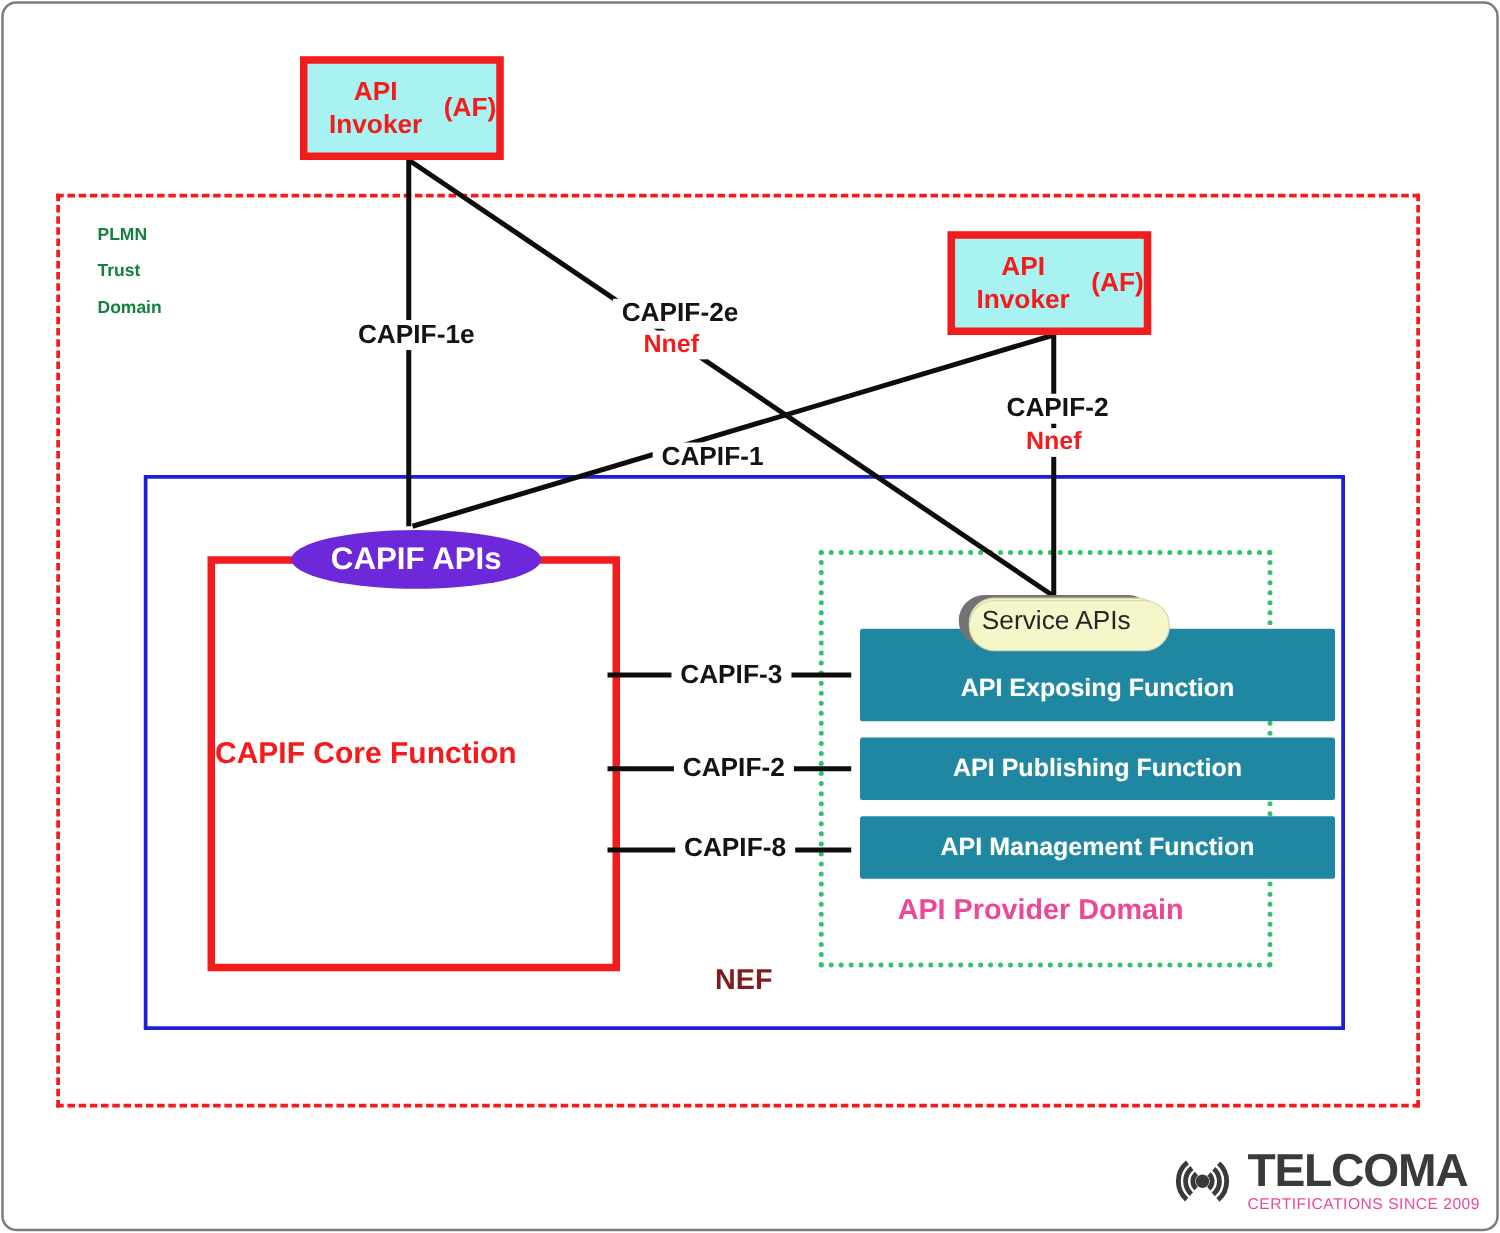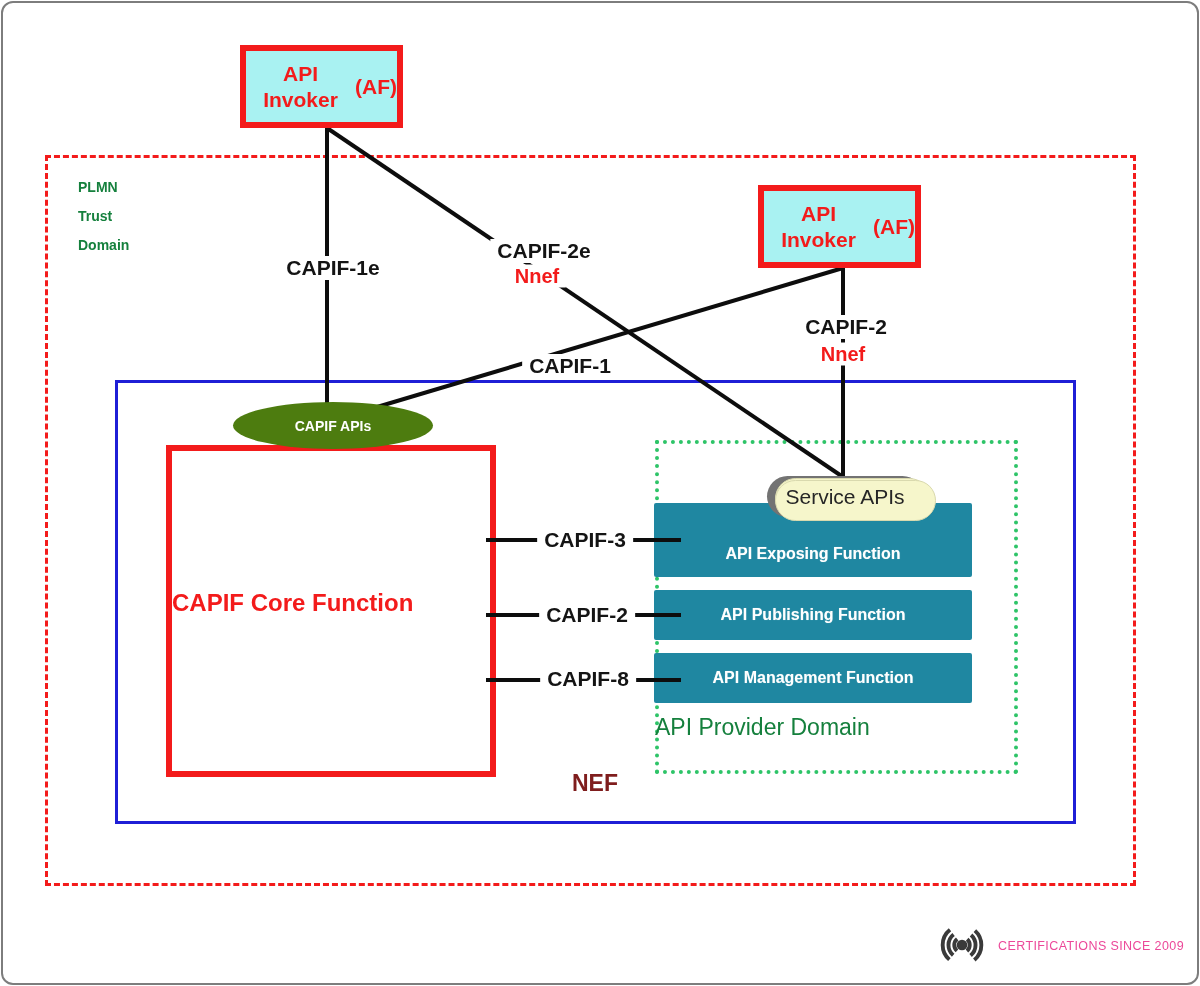--- a/index.html
+++ b/index.html
@@ -29,46 +29,46 @@
     position:absolute; left:166px; top:445px; width:318px; height:320px;
     border:6px solid #f31b1b; background:#fff; z-index:1;
   }
   .core-label { position:absolute; left:0; right:0; top:138px; text-align:left;
     color:#f31b1b; font-size:24px; font-weight:600; }
   .provider-box {
     position:absolute; left:655px; top:440px; width:355px; height:326px;
     border:4px dotted #2ec468; z-index:1;
   }
   .provider-domain-label { position:absolute; left:655px; top:714px; width:355px;
-    color:#15803d; font-size:23px; font-weight:400; z-index:3; }
+    text-align:center; color:#ec4899; font-size:23px; font-weight:700; z-index:3; }
   
   .func-box {
-    position:absolute; left:654px; width:318px; background:#1f87a1; color:#fff;
+    position:absolute; left:688px; width:380px; background:#1f87a1; color:#fff;
     display:flex; align-items:center; justify-content:center;
-    font-size:16px; font-weight:600; z-index:1; border-radius:2px;
+    font-size:20px; font-weight:600; z-index:1; border-radius:2px;
     text-shadow:0 0 1px rgba(255,255,255,.4);
   }
   .func-exposing   { top:503px; height:74px; align-items:flex-end; padding-bottom:14px; box-sizing:border-box; }
   .func-publishing { top:590px; height:50px; }
   .func-management { top:653px; height:50px; }
   
   .invoker {
     position:absolute; width:163px; height:83px; background:#a9f2f2;
     border:6px solid #f31b1b; box-sizing:border-box; z-index:3;
     display:flex; flex-direction:row; align-items:center; justify-content:center;
     color:#f31b1b; font-size:21px; font-weight:600; line-height:26px; text-align:center;
   }
   .invoker-left  { left:240px; top:45px; }
   .invoker-right { left:758px; top:185px; }
   
   .capif-apis {
-    position:absolute; left:233px; top:402px; width:200px; height:47px;
-    background:#4d7c0f; border-radius:50%; z-index:3;
+    position:absolute; left:233px; top:424px; width:200px; height:47px;
+    background:#6d28d9; border-radius:50%; z-index:3;
     display:flex; align-items:center; justify-content:center;
-    color:#fff; font-size:14px; font-weight:700;
+    color:#fff; font-size:25px; font-weight:700;
   }
   .service-apis {
     position:absolute; left:767px; top:476px; width:156px; height:41px;
     background:#737373; border-radius:21px; z-index:3;
     display:flex; align-items:center; justify-content:center;
     color:#262626; font-size:21px; font-weight:500;
   }
   .service-apis::before, .service-apis::after {
     content:""; position:absolute; top:2px; bottom:-2px; left:8px; right:-7px;
     background:#f6f6cb; border:1px solid #d9d9ae; border-radius:21px; z-index:-1;
@@ -159,16 +159,17 @@
         <circle cx="28" cy="30" r="8" stroke-dasharray="13.96 36.31" stroke-dashoffset="-18.16"></circle>
         <circle cx="28" cy="30" r="14" stroke-dasharray="24.43 63.54" stroke-dashoffset="-31.77"></circle>
         <circle cx="28" cy="30" r="20" stroke-dasharray="34.90 90.76" stroke-dashoffset="-45.38"></circle>
         <circle cx="28" cy="30" r="8" stroke-dasharray="13.96 36.31" stroke-dashoffset="6.98"></circle>
         <circle cx="28" cy="30" r="14" stroke-dasharray="24.43 63.54" stroke-dashoffset="12.21"></circle>
         <circle cx="28" cy="30" r="20" stroke-dasharray="34.90 90.76" stroke-dashoffset="17.45"></circle>
       </g>
       <circle cx="28" cy="30" r="5.5" fill="#3a3a3a"></circle>
     </svg>
     <div class="logo-text">
+      <span class="logo-brand">TELCOMA</span>
       <span class="logo-tagline">CERTIFICATIONS SINCE 2009</span>
     </div>
   </div>
 </div>
 
 </body></html>

